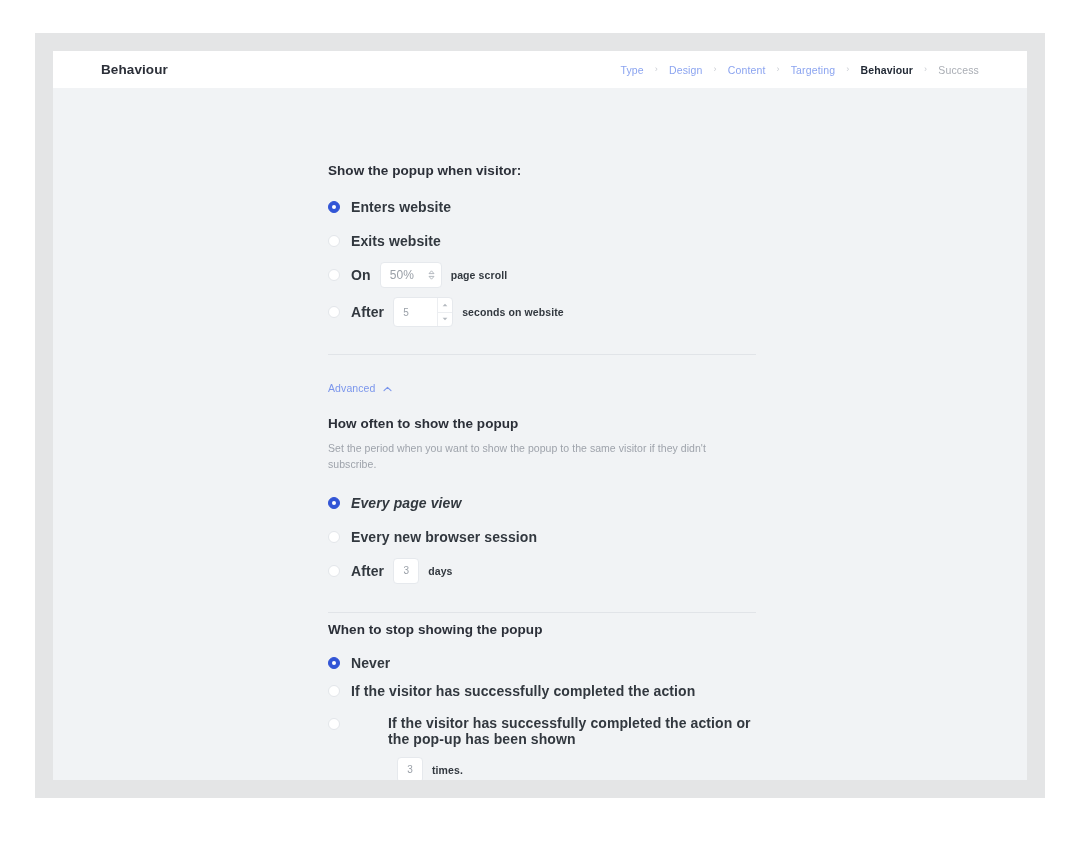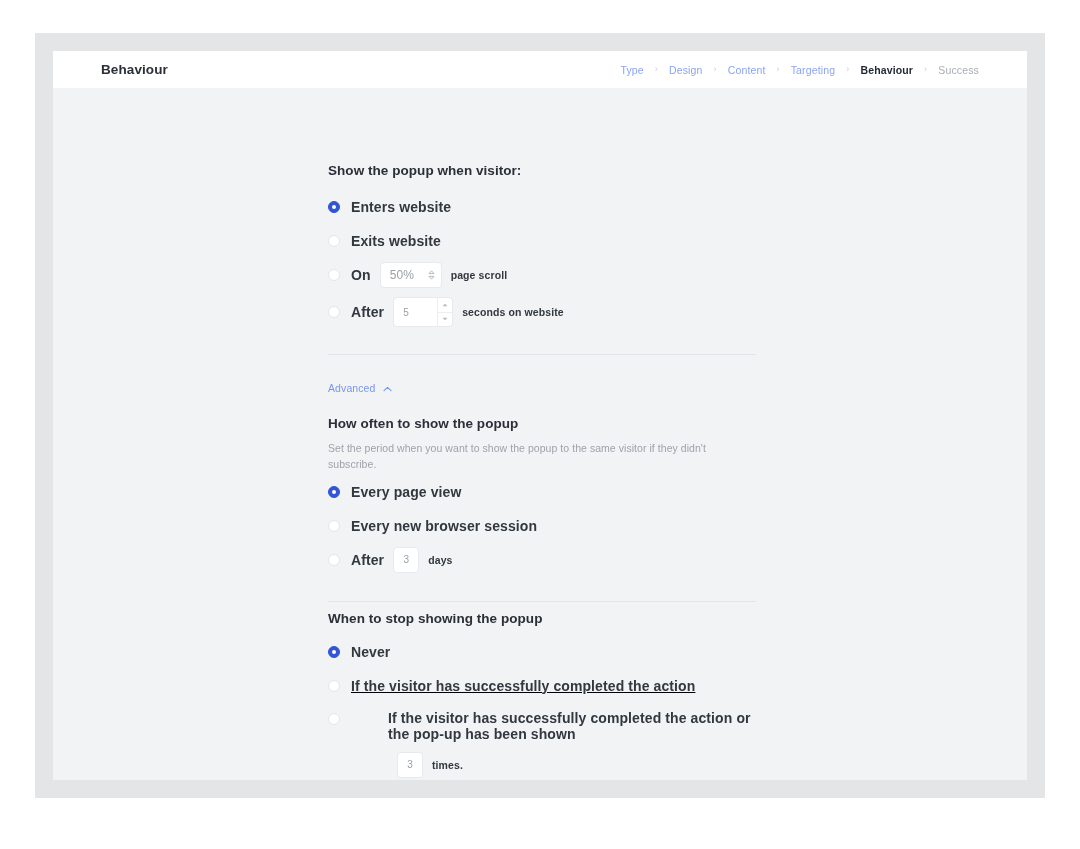--- a/index.html
+++ b/index.html
@@ -315,21 +315,21 @@
             <svg width="9" height="6" viewBox="0 0 9 6">
               <path d="M1 4.6 L4.5 1.3 L8 4.6" fill="none" stroke="#7b96ec" stroke-width="1.1" stroke-linecap="round" stroke-linejoin="round"></path>
             </svg>
           </span>
         </span>
       </div>
 
       <div class="section-title" style="margin-top:20px;">How often to show the popup</div>
       <div class="section-desc">Set the period when you want to show the popup to the same visitor if they didn't subscribe.</div>
 
-      <div class="radio-row" style="margin-top:9px;">
+      <div class="radio-row" style="margin-top:20px;font-style:italic;">
         <span class="radio checked"></span>
         <span class="radio-label">Every page view</span>
       </div>
 
       <div class="radio-row" style="margin-top:14px;">
         <span class="radio"></span>
         <span class="radio-label">Every new browser session</span>
       </div>
 
       <div class="radio-row" style="margin-top:11px;">
@@ -341,21 +341,21 @@
 
       <div class="divider" style="margin-top:28px;"></div>
 
       <div class="section-title" style="margin-top:9px;">When to stop showing the popup</div>
 
       <div class="radio-row" style="margin-top:16px;">
         <span class="radio checked"></span>
         <span class="radio-label">Never</span>
       </div>
 
-      <div class="radio-row" style="margin-top:14px;text-decoration:underline;">
+      <div class="radio-row" style="margin-top:8px;">
         <span class="radio"></span>
         <span class="radio-label">If the visitor has successfully completed the action</span>
       </div>
 
       <div style="margin-top:14px; display:flex; align-items:flex-start;gap:37px;">
         <span class="radio" style="margin-top:3px;"></span>
         <div>
           <div class="radio-label">If the visitor has successfully completed the action or the pop-up has been shown</div>
           <div style="display:flex; align-items:center; margin-top:10px; margin-left:9px;">
             <span class="tiny-box" style="margin-left:0;">3</span>

